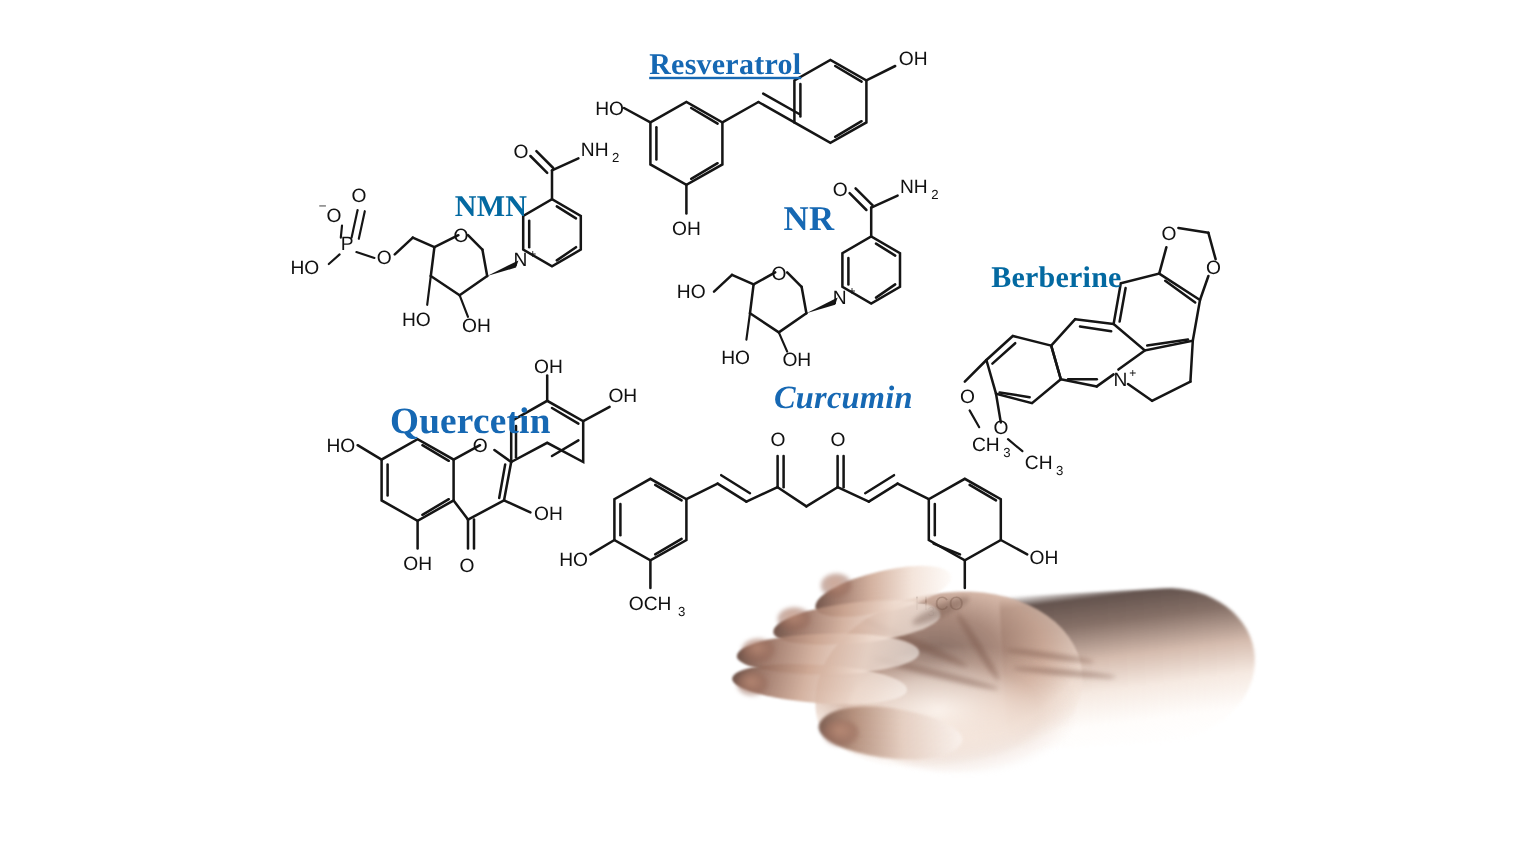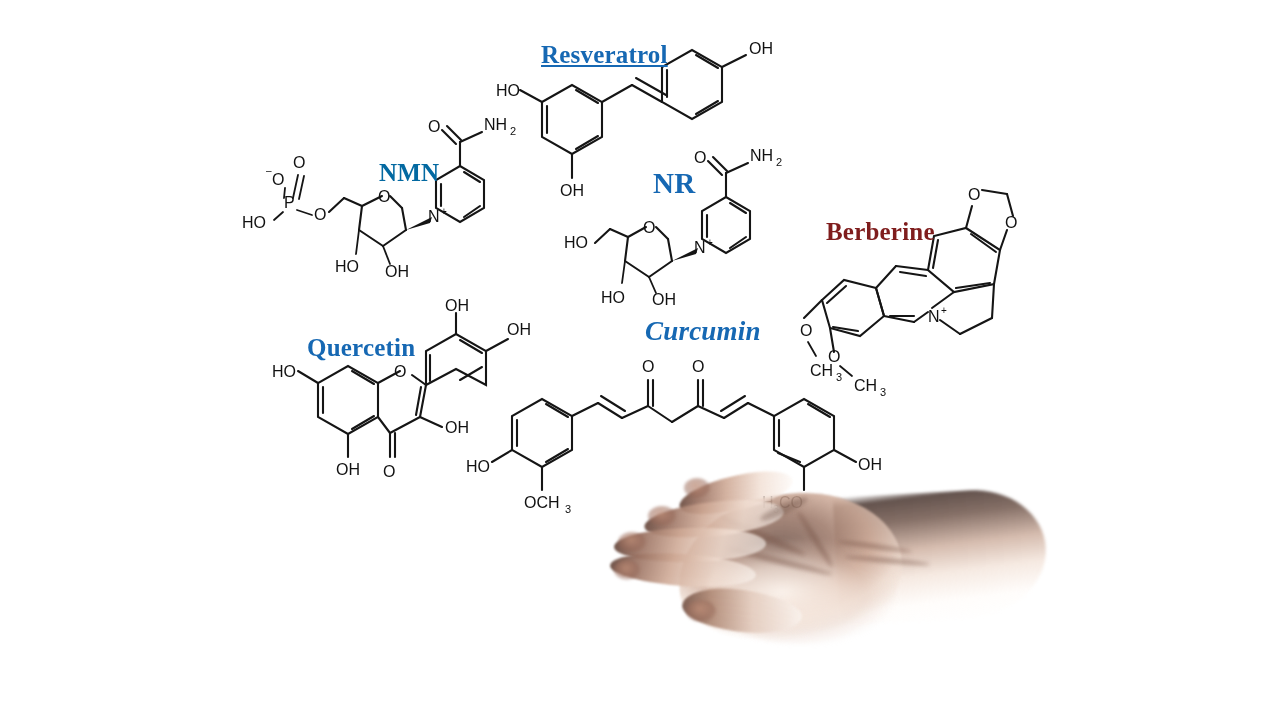--- a/index.html
+++ b/index.html
@@ -313,21 +313,21 @@
       <text class="atom" x="0" y="166">O</text>
       <text class="atom" x="28" y="192">O</text>
       <line class="bond-thin" x1="8" y1="172" x2="16" y2="186"></line>
       <line class="bond-thin" x1="40" y1="196" x2="52" y2="206"></line>
       <text class="atom" x="10" y="206">CH</text>
       <text class="atom-sm" x="36" y="211">3</text>
       <text class="atom" x="54" y="221">CH</text>
       <text class="atom-sm" x="80" y="226">3</text>
     </svg>
   </div>
-  <div class="cmp-label" id="lbl-berberine" style="left: 826px; top: 219px; font-size: 25px; color: #7f1d1d;">Berberine</div>
+  <div class="cmp-label" id="lbl-berberine" style="left: 826px; top: 219px; font-size: 25px; color: #0369a1;">Berberine</div>
 
   <div class="struct" style="left:270px; top:305px; width:270px; height:190px;">
     <svg width="270" height="190" viewBox="0 0 270 190">
 
       <polygon class="bond" points="48,78 48,112 78,129 108,112 108,78 78,61"></polygon>
       <line class="bond" x1="53" y1="82" x2="53" y2="108"></line>
       <line class="bond" x1="82" y1="66" x2="104" y2="79"></line>
       <line class="bond" x1="82" y1="124" x2="104" y2="111"></line>
 
       <line class="bond" x1="48" y1="78" x2="28" y2="66"></line>
@@ -355,21 +355,21 @@
       <line class="bond" x1="160" y1="50" x2="160" y2="76"></line>
       <line class="bond" x1="190" y1="35" x2="212" y2="48"></line>
       <line class="bond" x1="190" y1="75" x2="212" y2="62"></line>
 
       <line class="bond" x1="186" y1="29" x2="186" y2="8"></line>
       <text class="atom" x="175" y="6">OH</text>
       <line class="bond" x1="216" y1="46" x2="238" y2="34"></line>
       <text class="atom" x="237" y="30">OH</text>
     </svg>
   </div>
-  <div class="cmp-label" id="lbl-quercetin" style="left: 307px; top: 335px; font-size: 25px; color: rgb(22, 104, 179);">Quercetin</div>
+  <div class="cmp-label" id="lbl-quercetin" style="left: 325px; top: 335px; font-size: 31px; color: rgb(22, 104, 179);">Quercetin</div>
 
   <div class="struct" style="left:470px; top:350px; width:470px; height:175px;">
     <svg width="470" height="175" viewBox="0 0 470 175">
 
       <polygon class="bond" points="42,66 42,100 72,117 102,100 102,66 72,49"></polygon>
       <line class="bond" x1="47" y1="70" x2="47" y2="96"></line>
       <line class="bond" x1="76" y1="54" x2="98" y2="67"></line>
       <line class="bond" x1="76" y1="112" x2="98" y2="99"></line>
 
       <line class="bond" x1="42" y1="100" x2="22" y2="112"></line>

